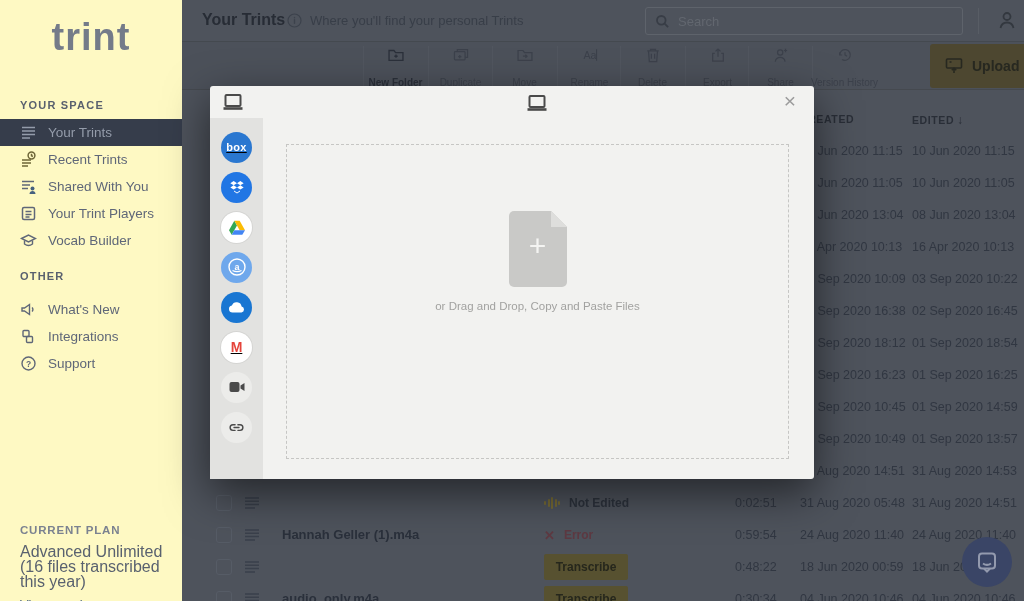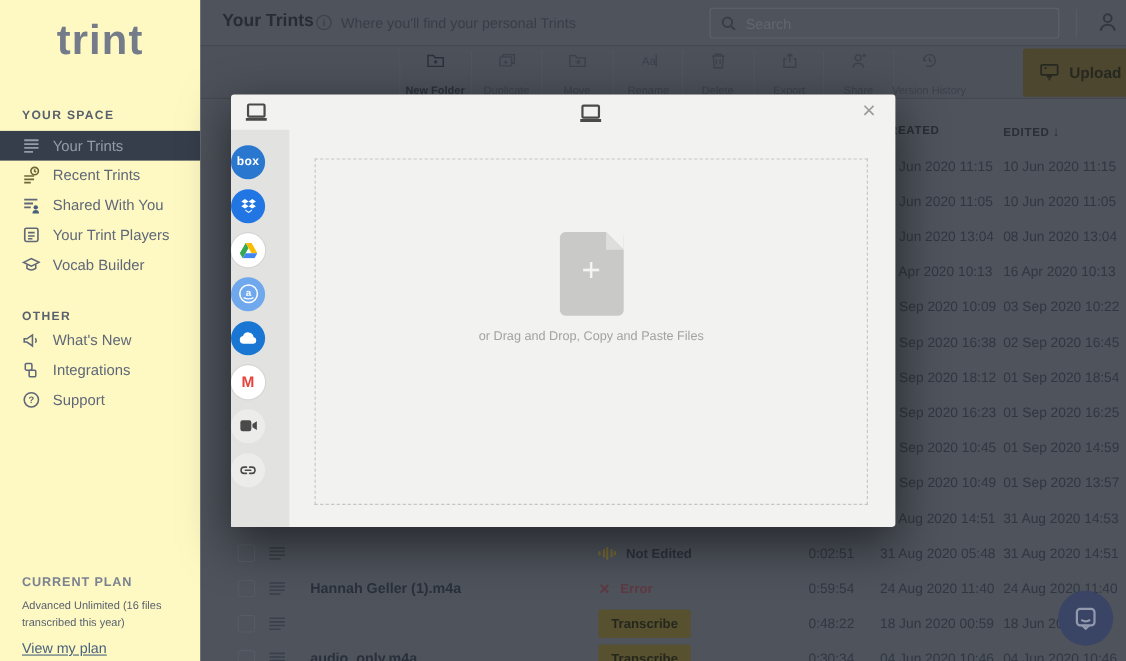--- a/index.html
+++ b/index.html
@@ -16,21 +16,21 @@
   .logo { position:absolute; left:0; top:16px; width:182px; text-align:center;
           font-size:38px; font-weight:700; letter-spacing:1px; color:#747b89; }
   .side-section-label { position:absolute; left:20px; font-size:11px; font-weight:700;
           letter-spacing:1.2px; color:#59606e; }
   .side-item { position:absolute; left:0; width:182px; height:27px; display:flex; align-items:center;
           gap:11px; padding-left:20px; color:#5f6778; font-size:13.5px; cursor:pointer; }
   .side-item.active { background:#363d4b; color:#949caa; }
   .side-item .ic { width:17px; height:17px; flex:0 0 17px; }
   .plan { position:absolute; left:20px; top:524px; width:150px; }
   .plan .plan-label { font-size:11.5px; font-weight:700; letter-spacing:0.8px; color:#7b8290; }
-  .plan .plan-desc { margin-top:8px; font-size:10px; line-height:15px; color:#59616f; }
+  .plan .plan-desc { margin-top:8px; font-size:16px; line-height:15px; color:#59616f; }
   .plan .plan-link { display:inline-block; margin-top:8px; font-size:13px; color:#48627e; text-decoration:underline; }
 
   
   .header { position:absolute; left:182px; top:0; width:842px; height:42px; background:#4e535c;
             border-bottom:1px solid #44494f; }
   .page-title { position:absolute; left:20px; top:11px; font-size:16px; font-weight:700; color:#272c35; }
   .info-ic { position:absolute; left:105px; top:13px; width:15px; height:15px; color:#3c424c; }
   .page-sub { position:absolute; left:128px; top:13px; font-size:13px; color:#383e48; }
   .searchbox { position:absolute; left:463px; top:7px; width:318px; height:28px;
                border:1px solid #5e636b; border-radius:3px; display:flex; align-items:center; padding:0 9px; gap:8px; }
@@ -83,21 +83,21 @@
 
   
   .modal { position:absolute; left:210px; top:86px; width:604px; height:393px; background:#f2f2f0;
            border-radius:3px; box-shadow:0 14px 44px rgba(0,0,0,0.55); z-index:10; }
   .modal-header { position:absolute; left:0; top:0; width:100%; height:32px; }
   .laptop-left { position:absolute; left:12px; top:7px; width:22px; height:18px; color:#4a4a4a; cursor:pointer; }
   .laptop-center { position:absolute; left:316px; top:8px; width:22px; height:18px; color:#4a4a4a; }
   .modal-close { position:absolute; right:12px; top:3px; font-size:21px; color:#9b9b9b; cursor:pointer;
            width:24px; height:24px; text-align:center; line-height:24px; }
   .rail { position:absolute; left:0; top:32px; width:53px; height:361px; background:#e2e2e0; padding-top:9px; }
-  .rail-item { width:53px; height:40px; display:flex; align-items:center; justify-content:flex-start; cursor:pointer; }
+  .rail-item { width:53px; height:40px; display:flex; align-items:center; justify-content:center; cursor:pointer;text-decoration:underline; }
   .circle { width:31px; height:31px; border-radius:50%; display:flex; align-items:center; justify-content:center; }
   .c-box { background:#2a77d0; color:#fff; font-size:11px; font-weight:700; letter-spacing:0.3px; }
   .c-dropbox { background:#2176e4; }
   .c-white { background:#fff; box-shadow:0 0 0 1px rgba(0,0,0,0.06); }
   .c-amazon { background:#6fa8ec; }
   .c-onedrive { background:#1976d2; }
   .c-gray { background:#ececea; color:#4a4a4a; }
   .gmail-m { color:#e5443b; font-size:14px; font-weight:700; }
   .dropzone { position:absolute; left:76px; top:58px; width:503px; height:315px;
            border:1px dashed #c6c6c4; display:flex; flex-direction:column; align-items:center; }
@@ -151,21 +151,21 @@
       <span>Your Trint Players</span>
     </div>
     <div class="side-item" style="top:227px">
       <svg class="ic" viewBox="0 0 17 17" stroke="currentColor" stroke-width="1.4" fill="none">
           <path d="M1.5 6.5L8.5 3l7 3.5-7 3.5z"></path>
           <path d="M4.5 8.5v3.5c2.5 1.8 5.5 1.8 8 0V8.5"></path>
         </svg>
       <span>Vocab Builder</span>
     </div>
 
-    <div class="side-section-label" style="top:282px">OTHER</div>
+    <div class="side-section-label" style="top:270px">OTHER</div>
 
     <div class="side-item" style="top:323px">
       <svg class="ic" viewBox="0 0 17 17" stroke="currentColor" stroke-width="1.4" fill="none">
           <rect x="3" y="2.5" width="6" height="6" rx="1"></rect>
           <rect x="6.5" y="8.5" width="6" height="6" rx="1"></rect>
         </svg>
       <span>Integrations</span>
     </div>
     <div class="side-item" style="top:296px">
       <svg class="ic" viewBox="0 0 17 17" stroke="currentColor" stroke-width="1.4" fill="none">

